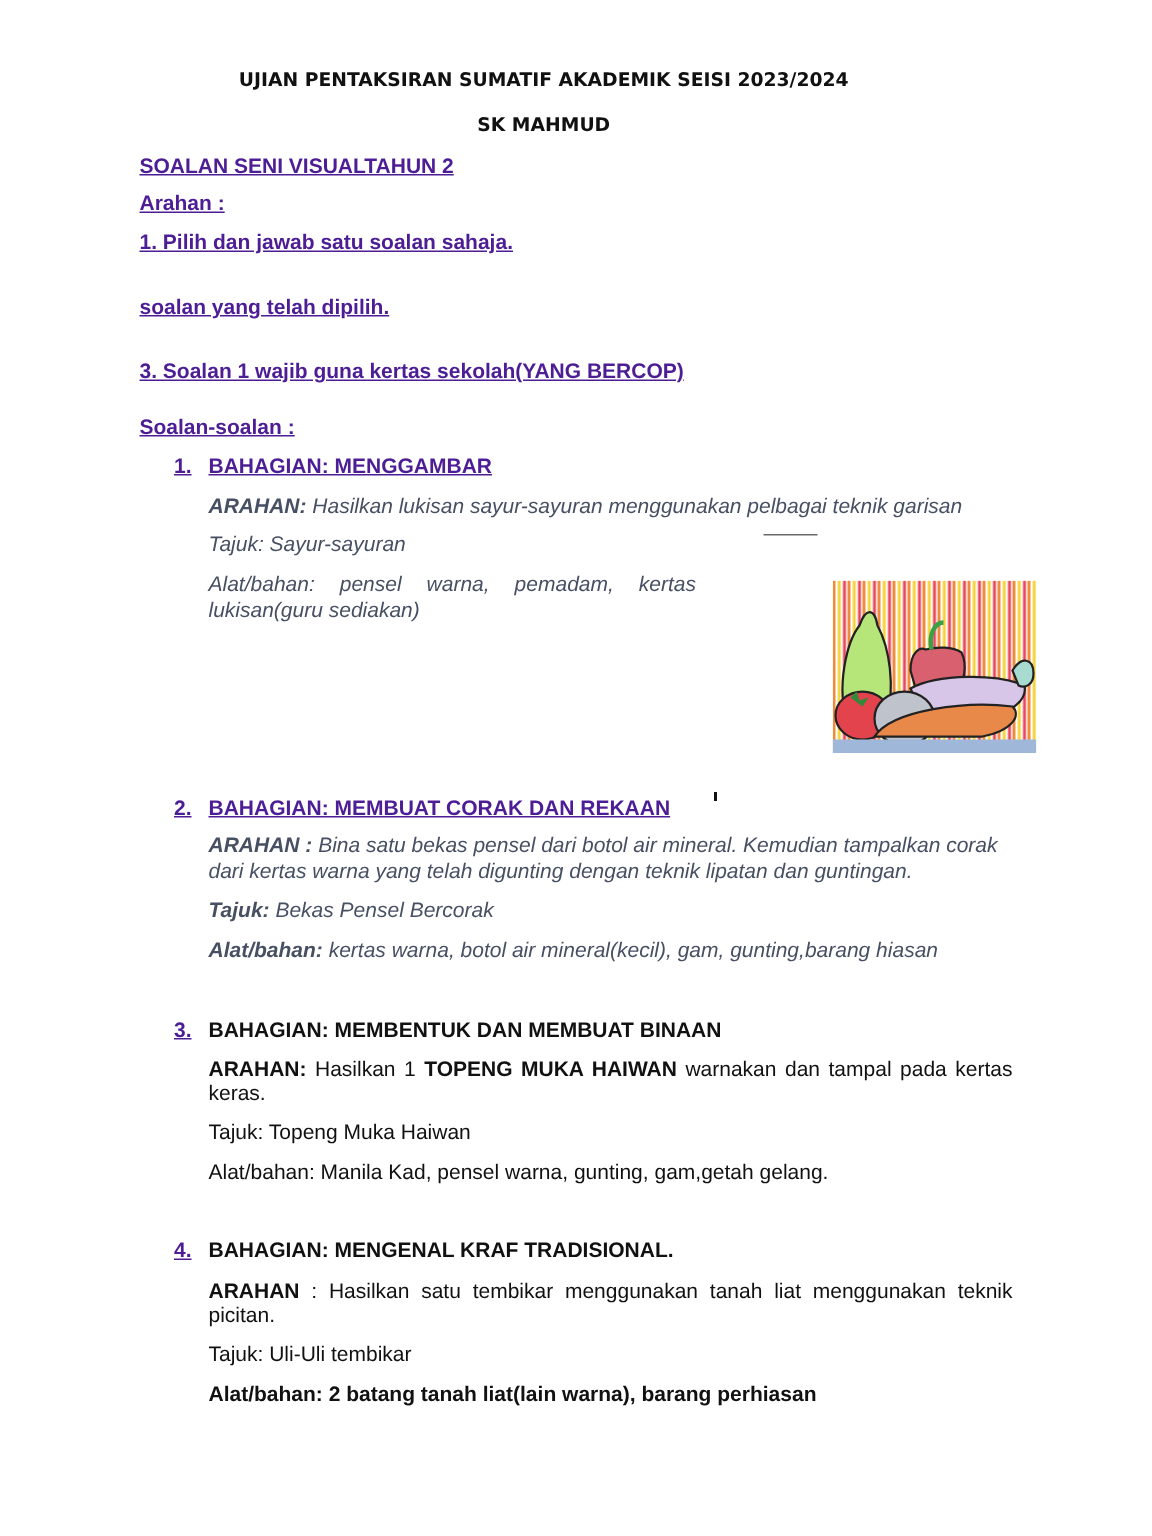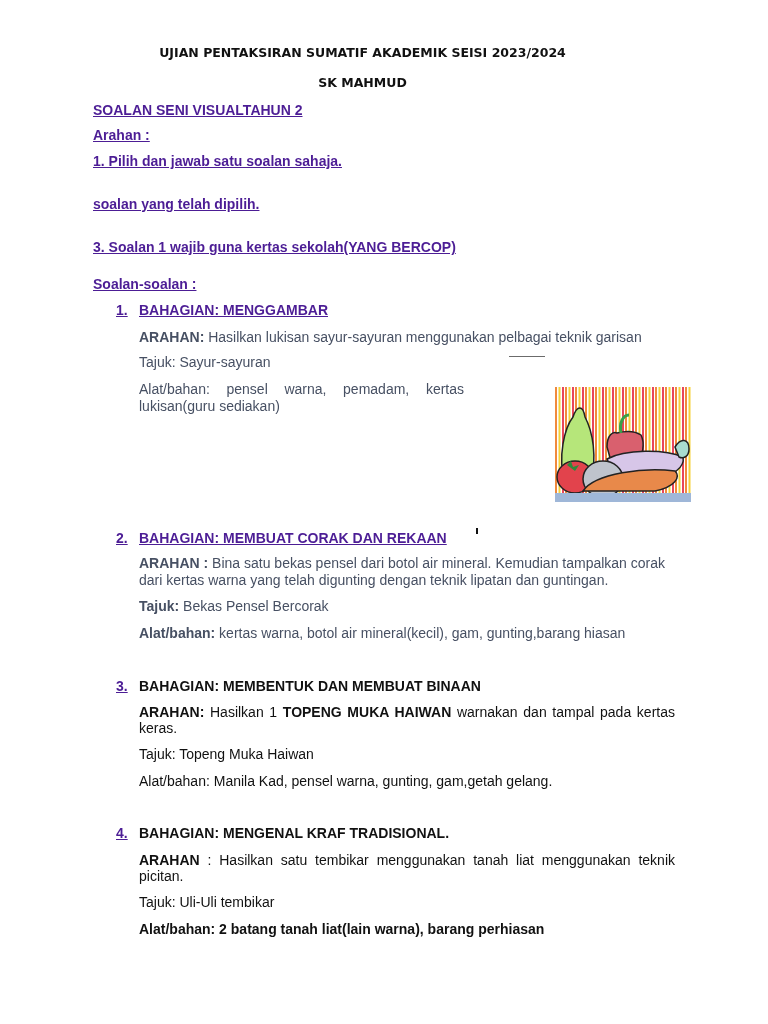--- a/index.html
+++ b/index.html
@@ -5,21 +5,21 @@
   html, body { margin: 0; padding: 0; background: #ffffff; }
   body { width: 768px; height: 1024px; position: relative; overflow: hidden;
          font-family: "Liberation Sans", sans-serif; }
   .page { position: absolute; left: 0; top: 0; width: 768px; height: 1024px; }
   .title { position: absolute; left: 0; width: 725px; text-align: center;
            font-family: "DejaVu Sans", sans-serif; font-weight: bold; font-size: 12.5px; color: #111; }
   .t1 { top: 45px; }
   .t2 { top: 75px; }
   .blk { position: absolute; font-size: 14px; line-height: 16px; }
   .grey { color: #4c1d95; text-decoration: underline; }
-  .blue-grey { color: #475063; }
+  .blue-grey { color: #475063; font-style: italic; }
   .black { color: #111111; }
   .b { font-weight: bold; }
   .just { text-align: justify; text-align-last: justify; }
   .num { position: absolute; font-weight: bold; font-size: 14px; }
   .rule { position: absolute; left: 509px; top: 356px; width: 36px; height: 1px; background: #6b6b6b; }
   .tick { position: absolute; left: 476px; top: 528px; width: 2px; height: 6px; background: #111; }
   .veg { position: absolute; left: 555px; top: 387px; width: 136px; height: 115px; overflow: hidden; background: #fff; }
 </style>
 </head>
 <body>

